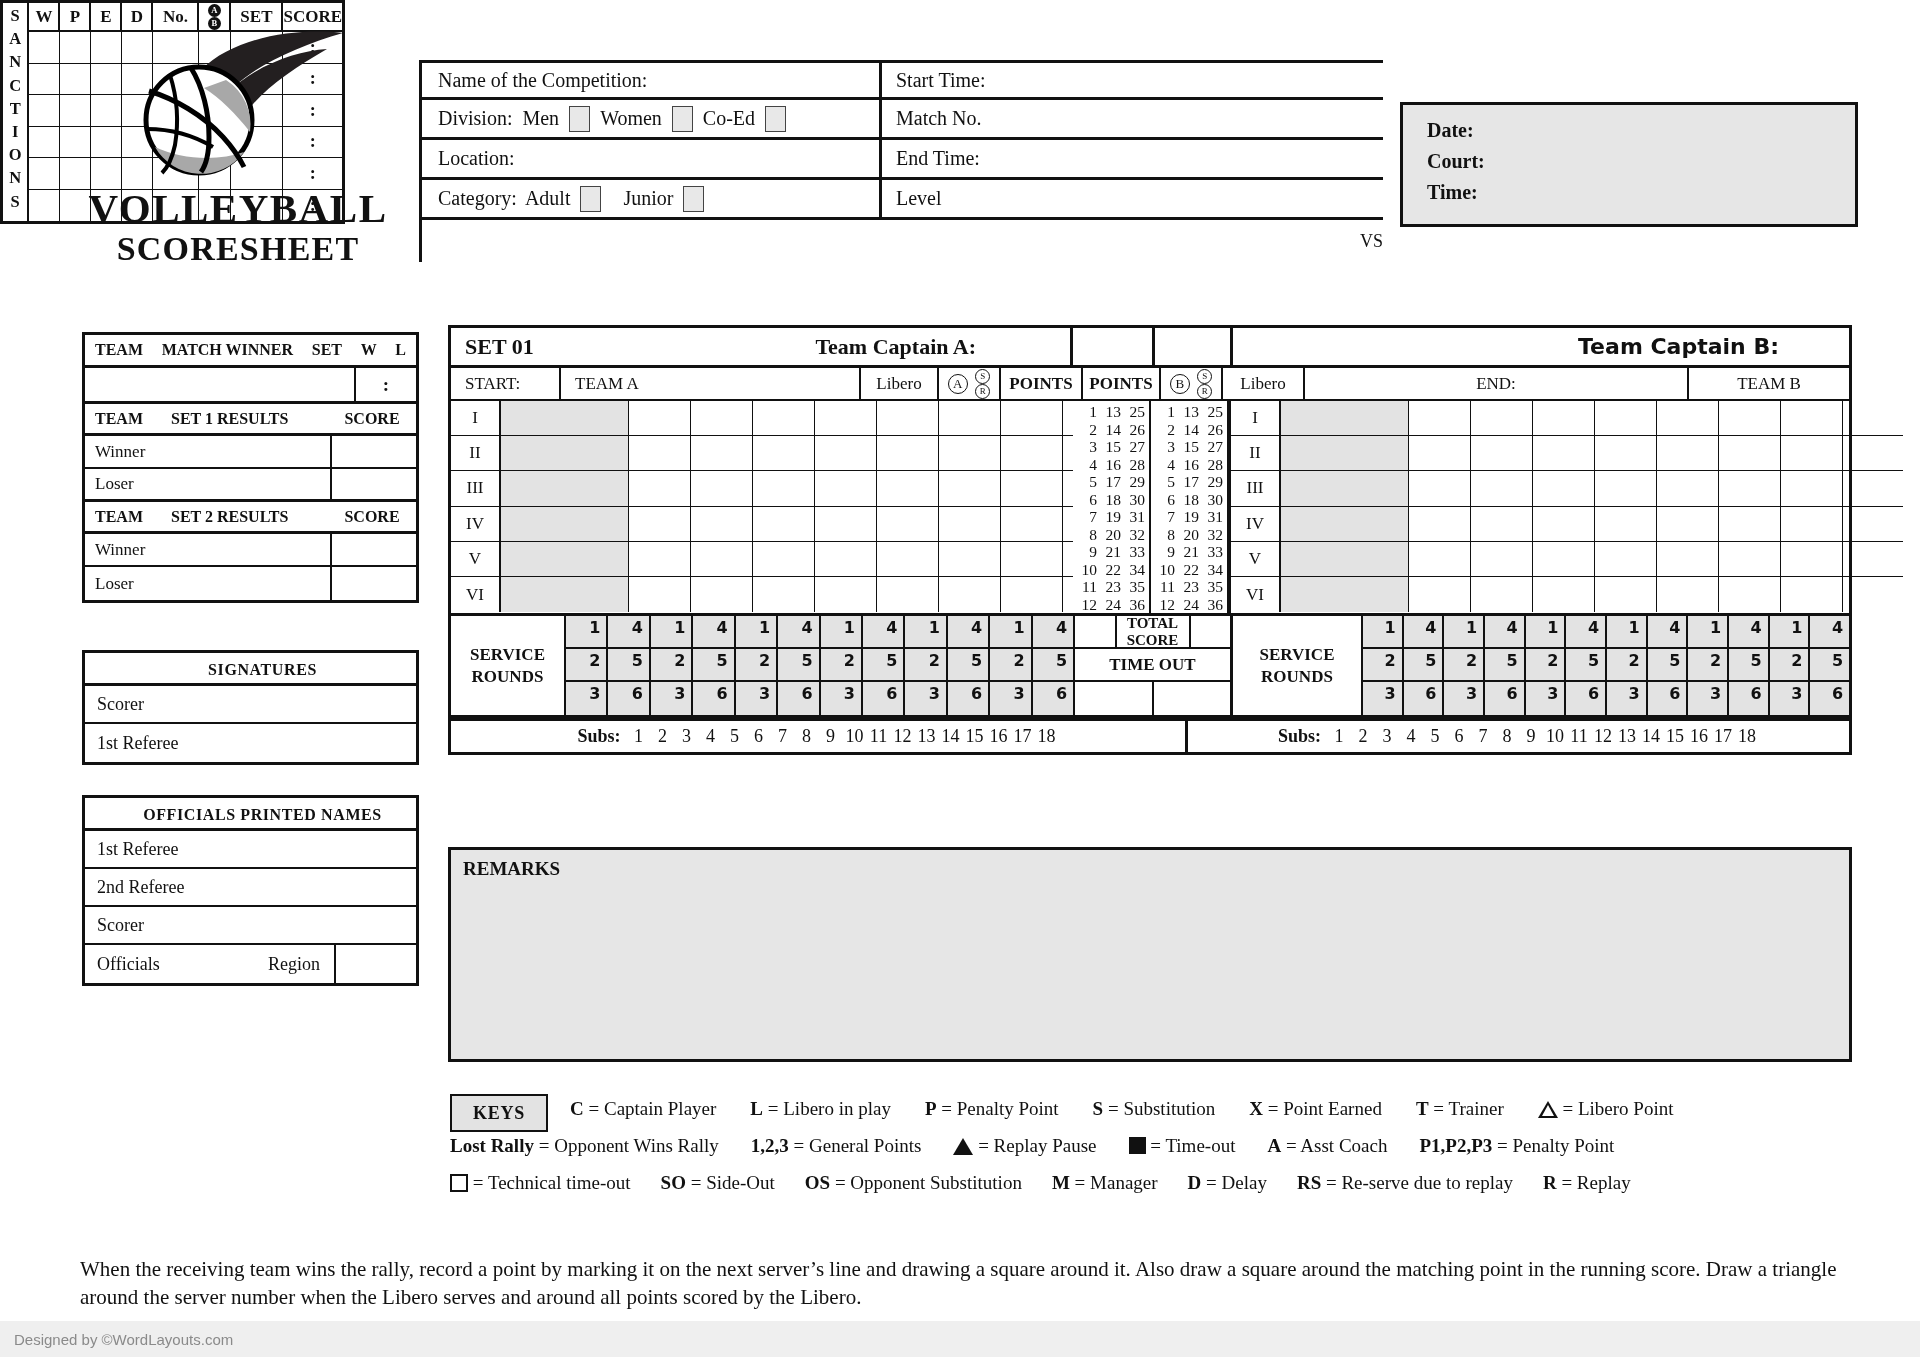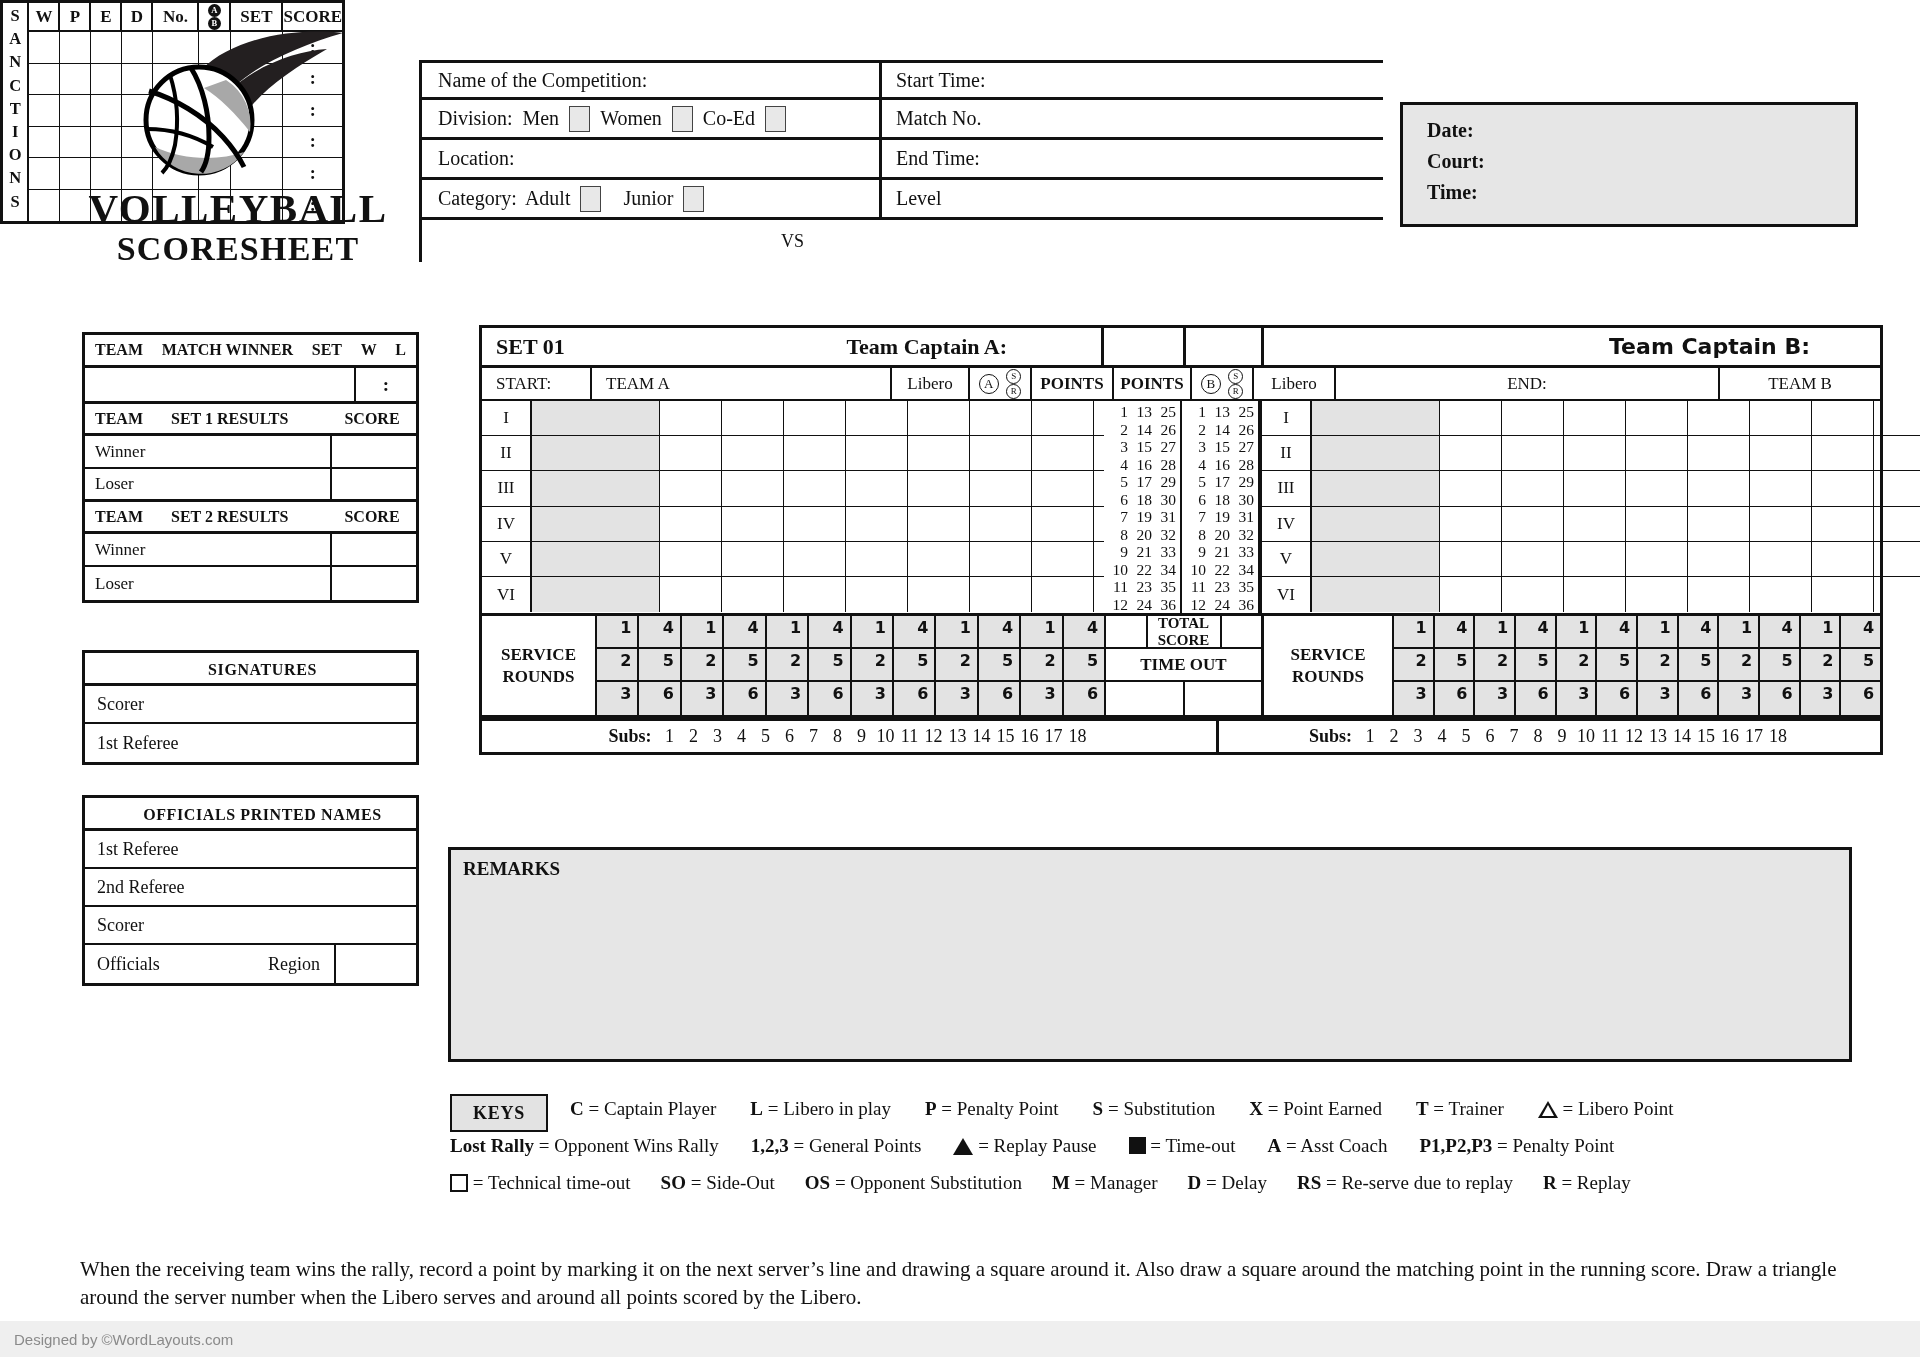--- a/index.html
+++ b/index.html
@@ -21,21 +21,21 @@
   .logo-sub   { font-family:"Liberation Serif", serif; font-weight:bold; font-size:34px; letter-spacing:1.2px; line-height:1.1; }
 
   
   .hdr { position:absolute; left:419px; top:60px; width:964px; border-left:3px solid #111; }
   .hdr-row { display:flex; border-bottom:3px solid #111; height:40px; align-items:center; }
   .hdr-row:first-child { border-top:3px solid #111; }
   .hdr-left  { width:460px; border-right:3px solid #111; height:100%; display:flex; align-items:center; padding-left:16px; }
   .hdr-right { flex:1; height:100%; display:flex; align-items:center; padding-left:14px; }
   .hdr-label { font-size:20px; }
   .chk { display:inline-block; width:21px; height:26px; border:1.5px solid #444; background:#e8e8e8; vertical-align:-6px; margin:0 10px; }
-  .vs-row { height:42px; display:flex; align-items:center; justify-content:center; }
+  .vs-row { height:42px; display:flex; align-items:center; justify-content:flex-end; }
   .vs-txt { font-size:18px; margin-left:-220px; }
 
   
   .datebox { position:absolute; left:1400px; top:102px; width:458px; height:125px; border:3px solid #111; background:#e6e6e6; padding:10px 0 0 24px; }
   .datebox div { font-size:20px; font-weight:bold; line-height:1.55; }
 
   
   .ltable { position:absolute; border:3px solid #111; left:82px; width:337px; }
 
   #tbl-match { top:332px; }
@@ -78,21 +78,21 @@
   .sanc-row div { border-right:1.5px solid #111; display:flex; align-items:center; justify-content:center; font-size:18px; font-weight:bold; }
   .sanc-row div:last-child { border-right:none; }
   .cw1{width:31px}.cw2{width:31px}.cw3{width:31px}.cw4{width:31px}.cw5{width:46px}.cw6{width:32px}.cw7{width:52px}.cw8{flex:1}
 
   .ab-badge { display:inline-flex; flex-direction:column; align-items:center; line-height:0.85; }
   .ab-badge i { font-style:normal; display:block; width:13px; height:13px; border-radius:50%; font-size:8.5px; text-align:center; line-height:13px; }
   .ab-badge .ta { background:#111; color:#fff; }
   .ab-badge .tb { background:#111; color:#fff; }
 
   
-  .main { position:absolute; left:448px; top:325px; width:1404px;margin-left:31px; }
+  .main { position:absolute; left:448px; top:325px; width:1404px; }
   .mb { border:3px solid #111; }
 
   .setheader { display:flex; height:40px; border-bottom:3px solid #111; }
   .sh-left { width:622px; display:flex; align-items:center; justify-content:space-between; padding:0 14px 0 14px; border-right:3px solid #111; }
   .sh-mid  { width:82px; border-right:3px solid #111; }
   .sh-mid2 { width:78px; border-right:3px solid #111; }
   .sh-right{ flex:1; display:flex; align-items:center; justify-content:flex-end; padding-right:70px; }
   .sh-t1 { font-size:22px; font-weight:bold; }
   .sh-t2 { font-size:22px; font-weight:bold; }
   .sh-t3 { font-size:22px; font-weight:bold; font-family:"DejaVu Sans", sans-serif; }

